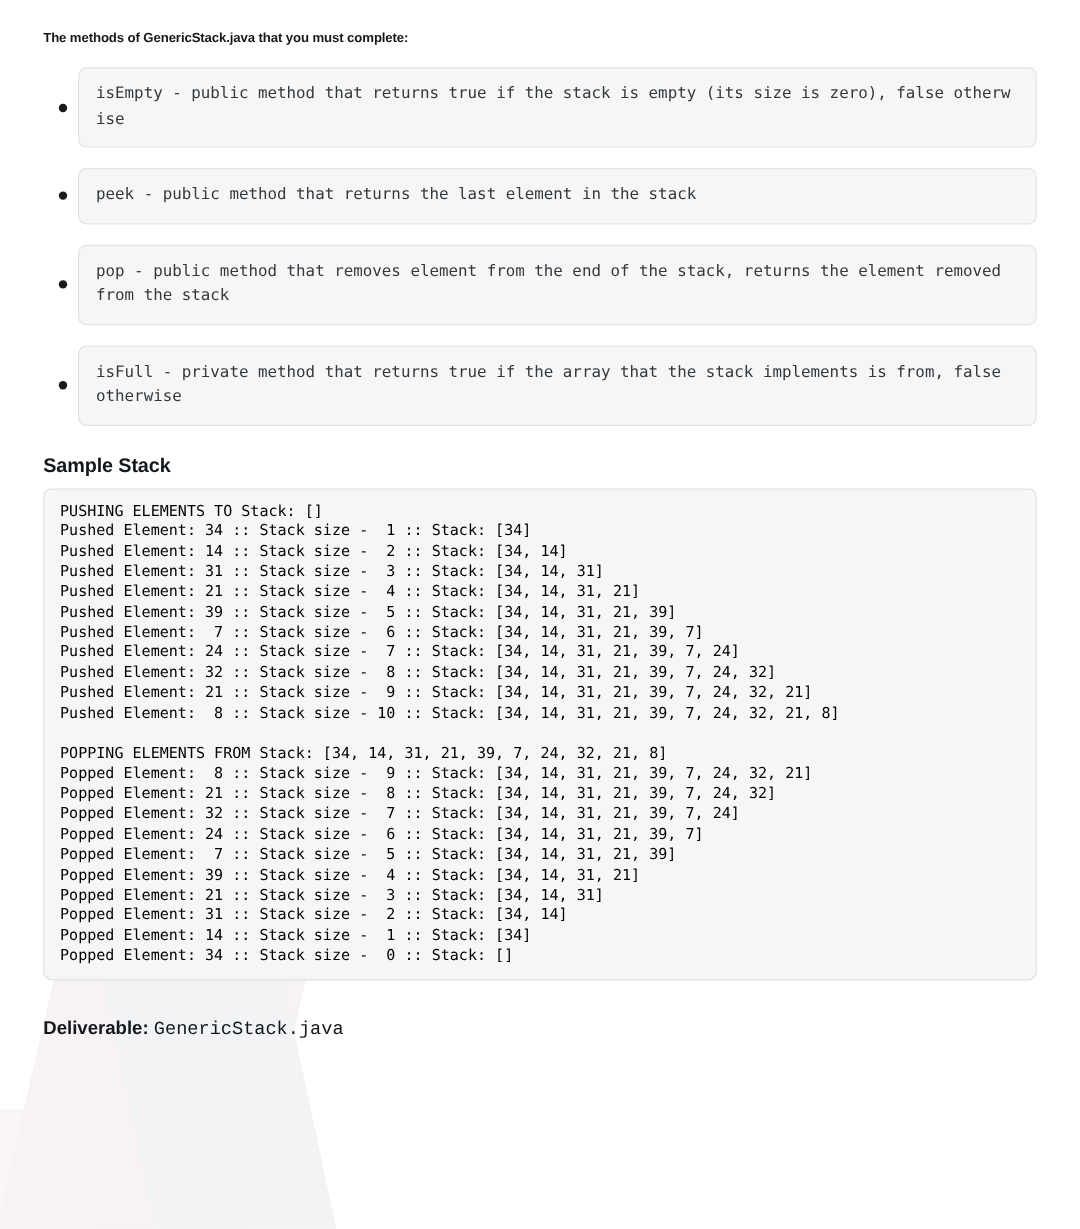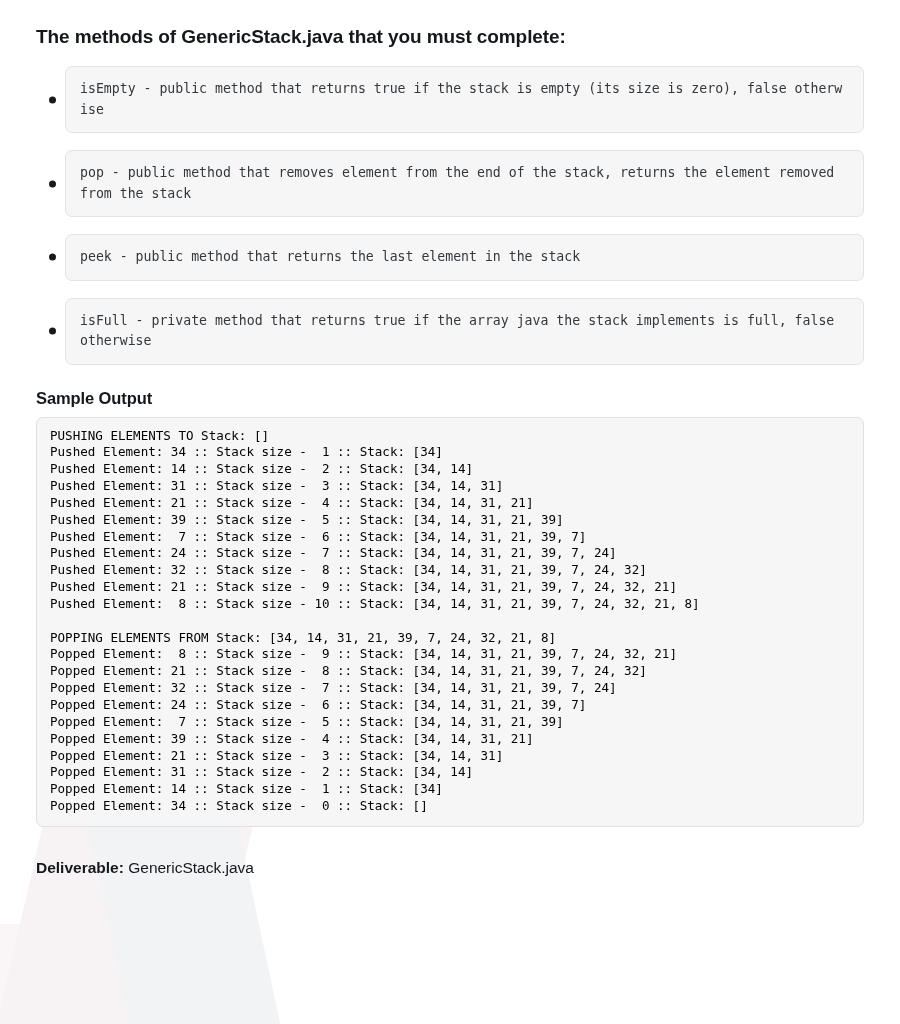--- a/index.html
+++ b/index.html
@@ -56,21 +56,21 @@
     transform: skewX(-8deg);
   }
 
   .page {
     position: relative;
     z-index: 2;
     padding: 0px 36px;
   }
 
   h2.section-title {
-    font-size: 19px;
+    font-size: 11px;
     font-weight: bold;
     letter-spacing: -0.1px;
     margin: 0;
     padding: 26px 0 0 0;
     color: #14181d;
   }
 
   .method-list {
     list-style: none;
     margin: 0;
@@ -140,20 +140,21 @@
     margin: 0;
     padding: 20px 0 0 0;
     font-size: 15.5px;
     color: #14181d;
   }
   .deliverable .dl-label {
     font-weight: bold;
   }
   .deliverable .dl-value {
     font-weight: normal;
+    font-family: Liberation Mono, monospace;
   }
 </style>
 </head>
 <body>
 
 <div class="watermark">
   <div class="wm-c"></div>
   <div class="wm-a"></div>
   <div class="wm-b"></div>
 </div>
@@ -162,33 +163,33 @@
 
   <h2 class="section-title">The methods of GenericStack.java that you must complete:</h2>
 
   <ul class="method-list">
     <li class="method-item">
       <span class="bullet"></span>
       <code class="code-pill">isEmpty - public method that returns true if the stack is empty (its size is zero), false otherwise</code>
     </li>
     <li class="method-item">
       <span class="bullet"></span>
+      <code class="code-pill">peek - public method that returns the last element in the stack</code>
+    </li>
+    <li class="method-item">
+      <span class="bullet"></span>
       <code class="code-pill">pop - public method that removes element from the end of the stack, returns the element removed from the stack</code>
     </li>
     <li class="method-item">
       <span class="bullet"></span>
-      <code class="code-pill">peek - public method that returns the last element in the stack</code>
-    </li>
-    <li class="method-item">
-      <span class="bullet"></span>
-      <code class="code-pill">isFull - private method that returns true if the array java the stack implements is full, false otherwise</code>
+      <code class="code-pill">isFull - private method that returns true if the array that the stack implements is from, false otherwise</code>
     </li>
   </ul>
 
-  <h2 class="output-title">Sample Output</h2>
+  <h2 class="output-title">Sample Stack</h2>
 
   <pre class="output-block">PUSHING ELEMENTS TO Stack: []
 Pushed Element: 34 :: Stack size -  1 :: Stack: [34]
 Pushed Element: 14 :: Stack size -  2 :: Stack: [34, 14]
 Pushed Element: 31 :: Stack size -  3 :: Stack: [34, 14, 31]
 Pushed Element: 21 :: Stack size -  4 :: Stack: [34, 14, 31, 21]
 Pushed Element: 39 :: Stack size -  5 :: Stack: [34, 14, 31, 21, 39]
 Pushed Element:  7 :: Stack size -  6 :: Stack: [34, 14, 31, 21, 39, 7]
 Pushed Element: 24 :: Stack size -  7 :: Stack: [34, 14, 31, 21, 39, 7, 24]
 Pushed Element: 32 :: Stack size -  8 :: Stack: [34, 14, 31, 21, 39, 7, 24, 32]

